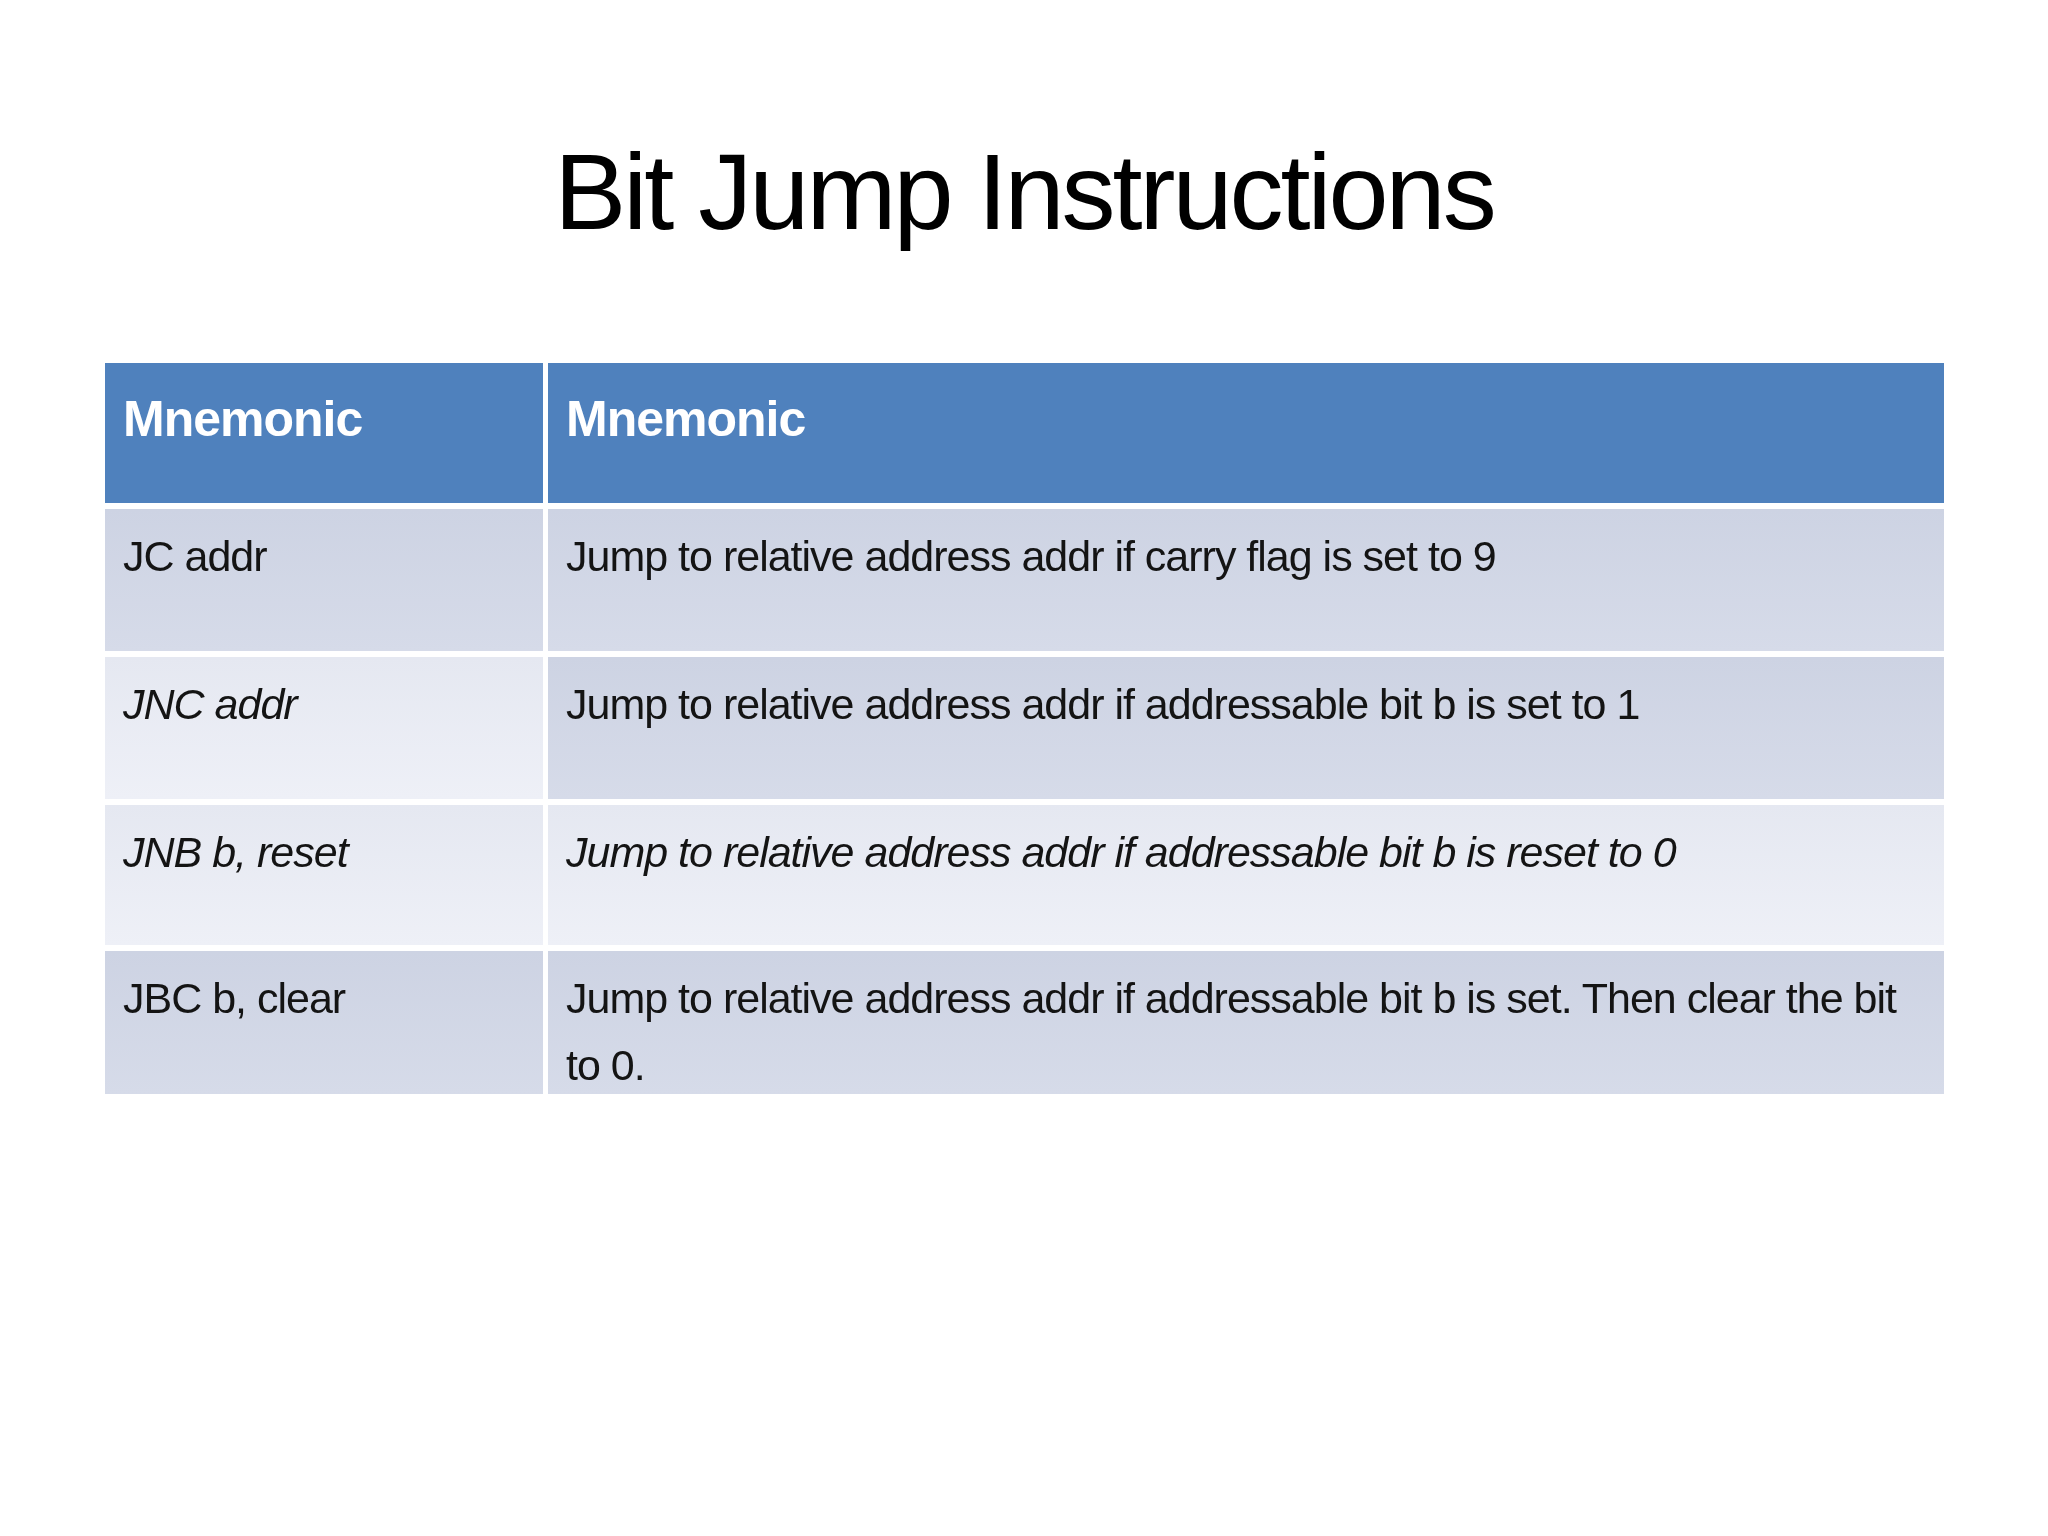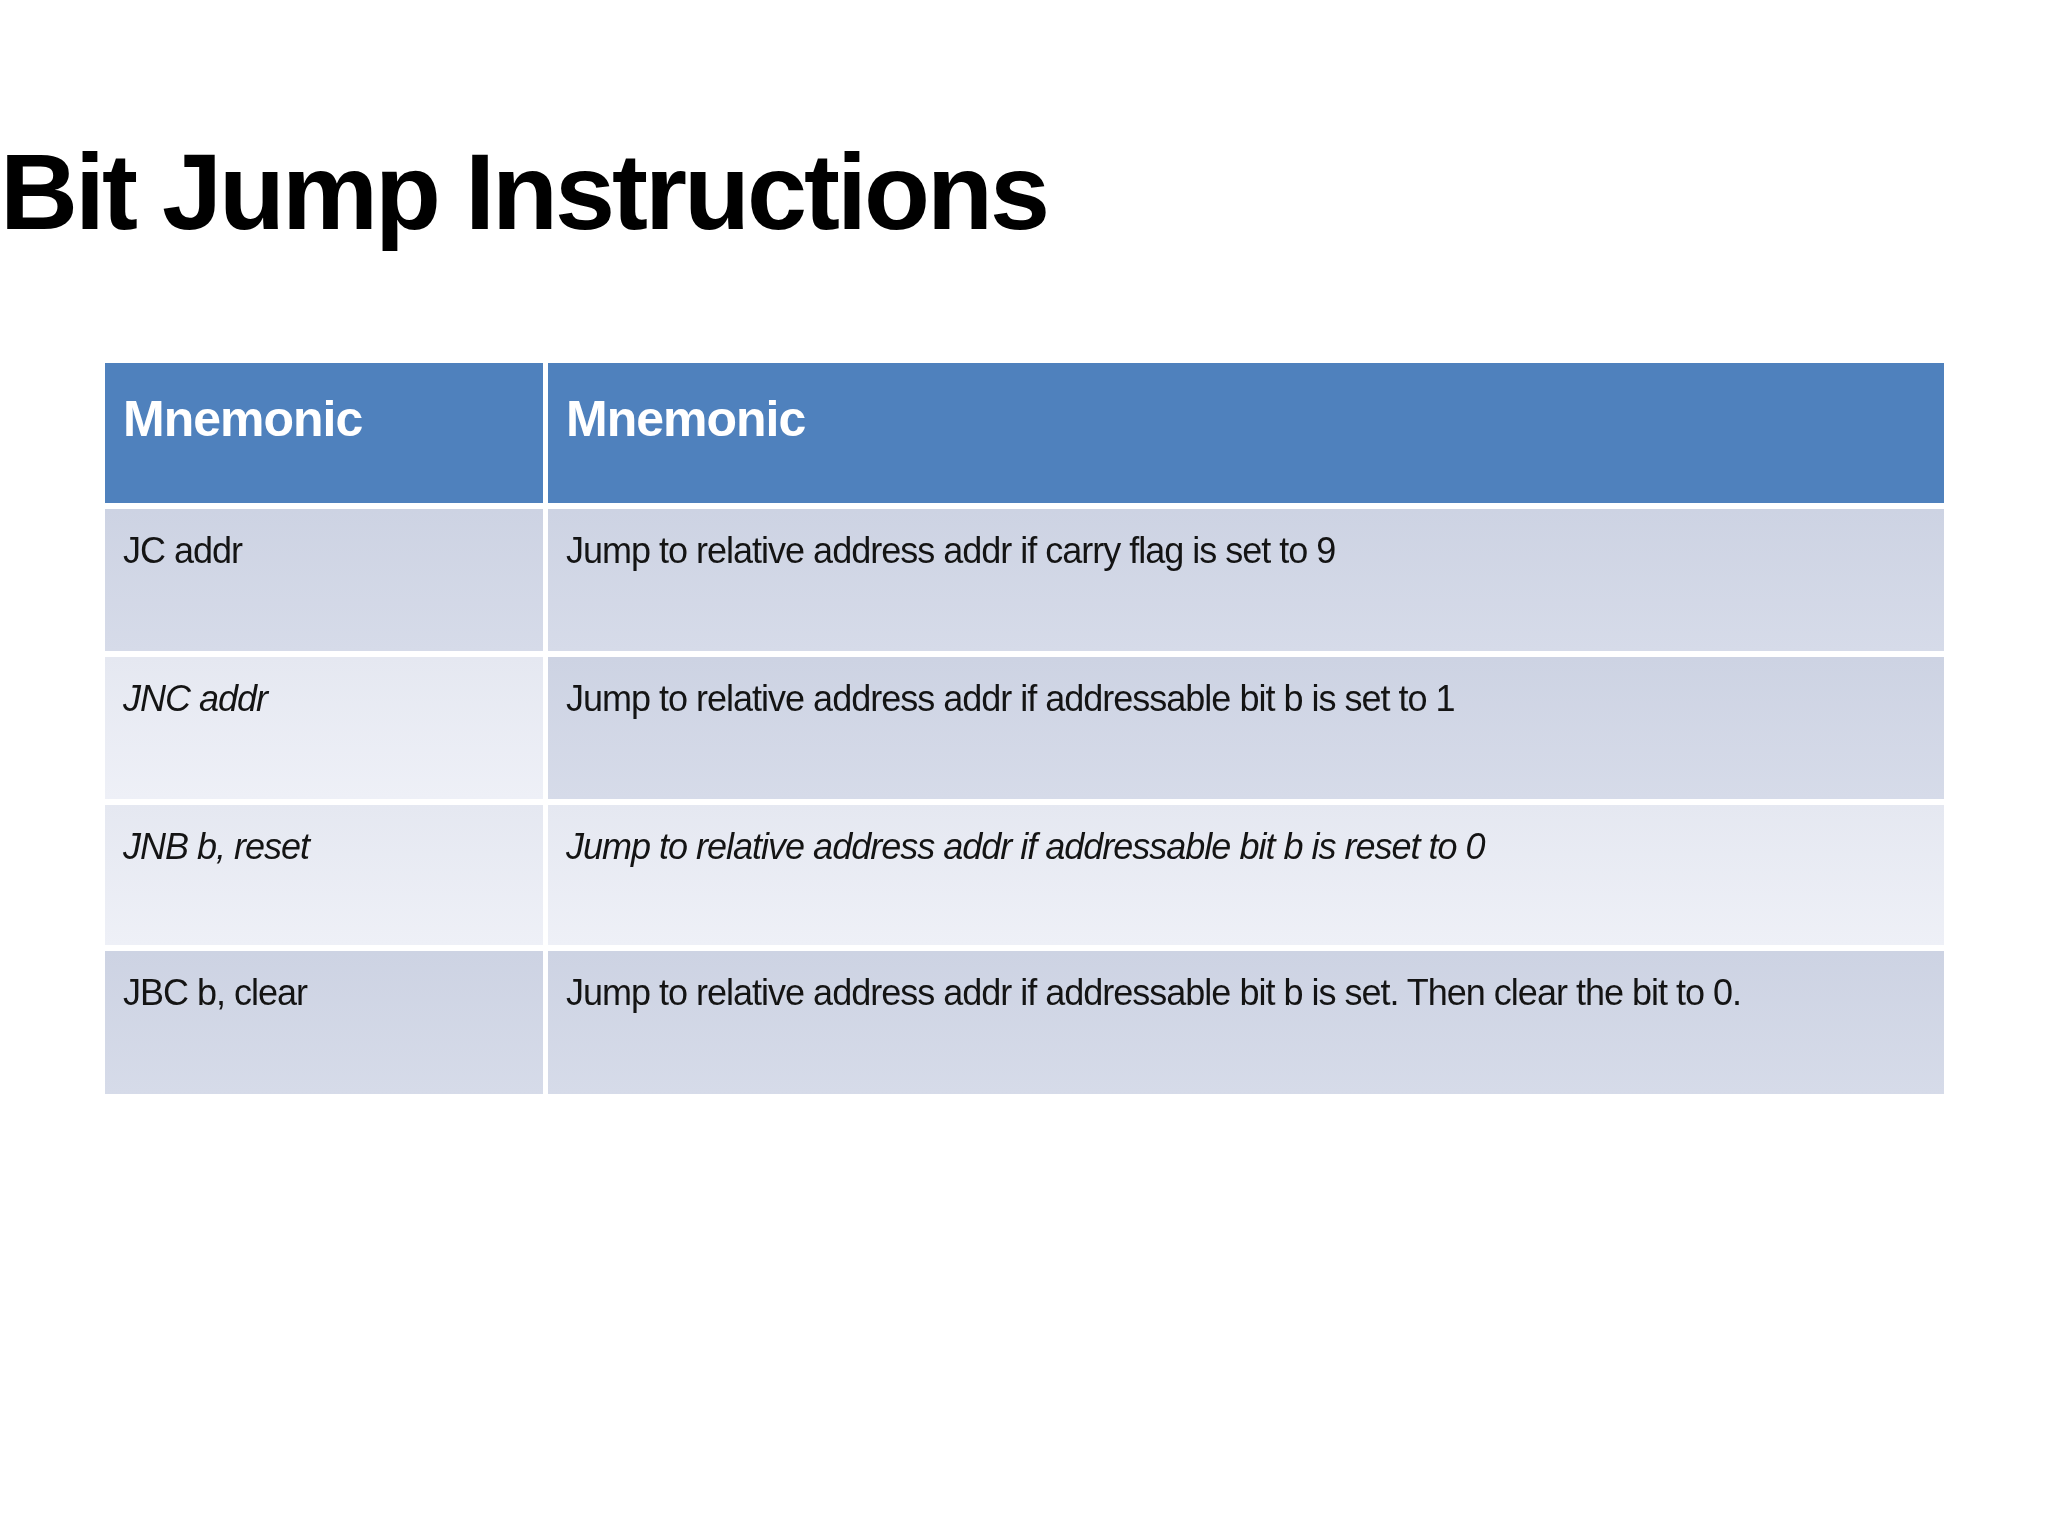--- a/index.html
+++ b/index.html
@@ -24,42 +24,42 @@
   .slide {
     position: absolute;
     inset: 0;
     background: var(--page-bg);
   }
   .slide-title {
     position: absolute;
     top: 138px;
     left: 0;
     right: 0;
-    text-align: left;
+    text-align: center;
     font-size: 108px;
-    font-weight: 700;
+    font-weight: 400;
     letter-spacing: -3px;
     line-height: 1;
     color: var(--title-text);
     white-space: nowrap;
   }
   .instr-table {
     position: absolute;
     left: 105px;
     top: 363px;
     width: 1839px;
     display: grid;
     grid-template-columns: 438px 1396px;
     grid-template-rows: 140px 142px 142px 140px 143px 200px;
     column-gap: 5px;
     row-gap: 6px;
     border-radius: 7px;
   }
   .cell {
-    font-size: 36px;
+    font-size: 43px;
     letter-spacing: -1px;
     color: var(--body-text);
     line-height: 1.55;
     padding: 14px 30px 0 18px;
   }
   .cell.head {
     background: var(--header-bg);
     color: var(--header-text);
     font-weight: 700;
     font-size: 50px;

